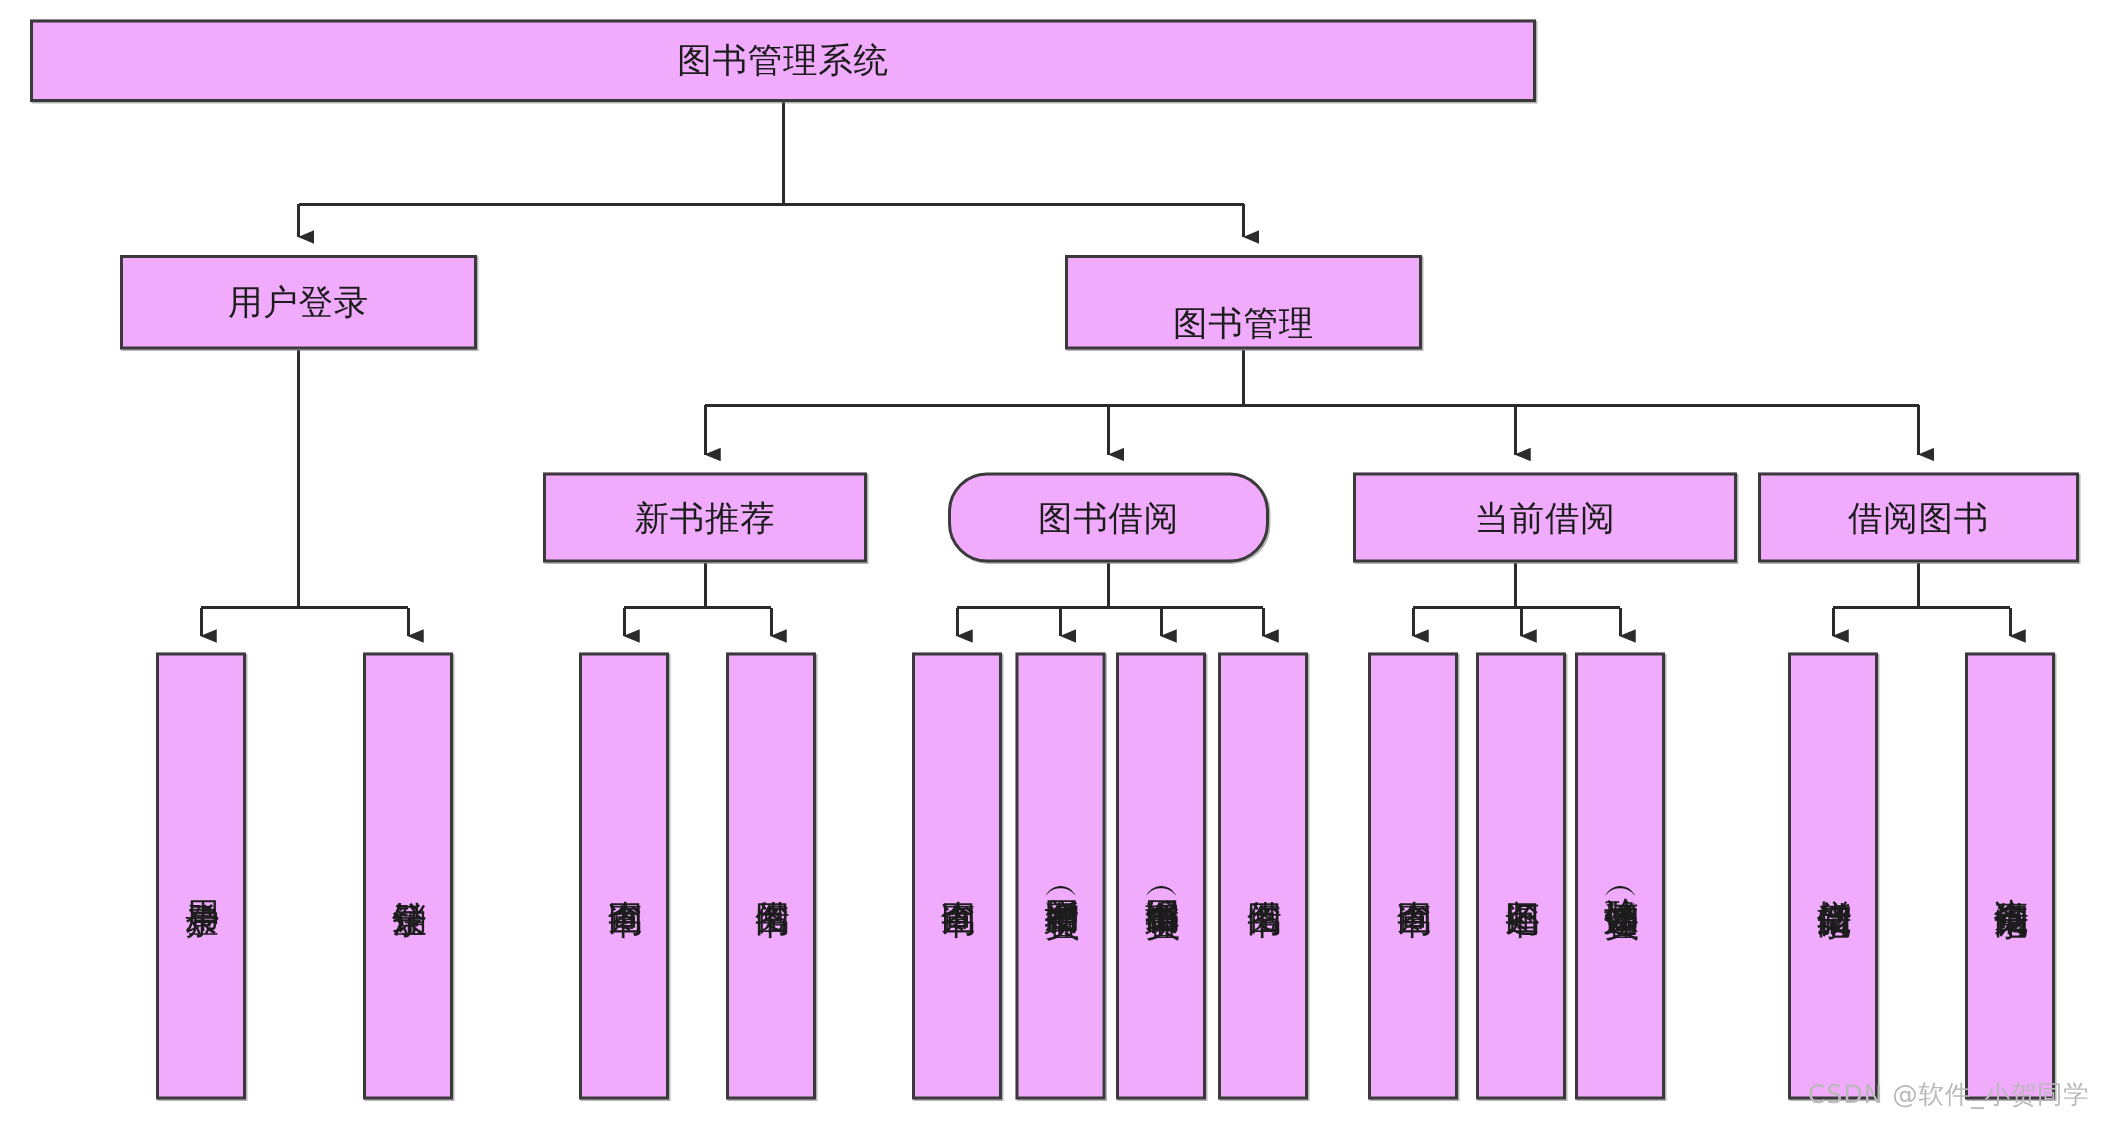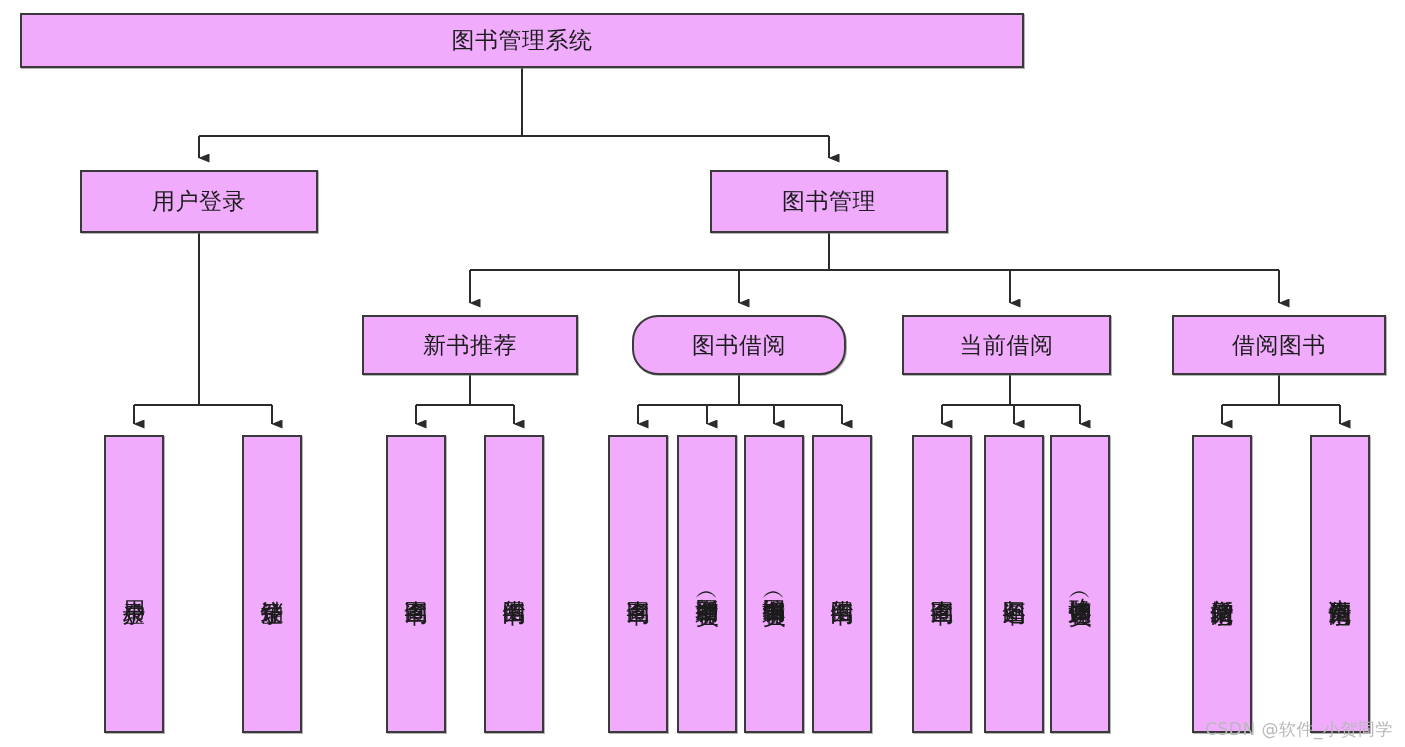--- a/index.html
+++ b/index.html
@@ -131,33 +131,33 @@
   </svg>
 
   <div class="node horizontal" id="node-root" style="left: 20px; top: 13px; width: 1004px; height: 55px;">
     <span class="label">图书管理系统</span>
   </div>
 
   <div id="level2-container">
       <div class="node horizontal" style="left: 80px; top: 170px; width: 238px; height: 63px;">
         <span class="label">用户登录</span>
       </div>
-      <div class="node horizontal" style="left: 710px; top: 170px; width: 238px; height: 63px;">
+      <div class="node horizontal" style="left: 710px; top: 170px; width: 238px; height: 63px; align-items: flex-end;">
         <span class="label">图书管理</span>
       </div>
     </div>
 
   <div id="level3-container">
       <div class="node horizontal" style="left: 362px; top: 315px; width: 216px; height: 60px; align-items: center;">
         <span class="label">新书推荐</span>
       </div>
       <div class="node horizontal" style="left: 632px; top: 315px; width: 214px; height: 60px; border-radius: 26px;">
         <span class="label">图书借阅</span>
       </div>
-      <div class="node horizontal" style="left: 902px; top: 315px; width: 209px; height: 60px;">
+      <div class="node horizontal" style="left: 902px; top: 315px; width: 256px; height: 60px;">
         <span class="label">当前借阅</span>
       </div>
       <div class="node horizontal" style="left: 1172px; top: 315px; width: 214px; height: 60px;">
         <span class="label">借阅图书</span>
       </div>
     </div>
 
   <div id="leaf-container">
       <div class="node vertical" style="left: 104px; top: 435px; width: 60px; height: 298px;">
         <span class="label">用户登录</span>

